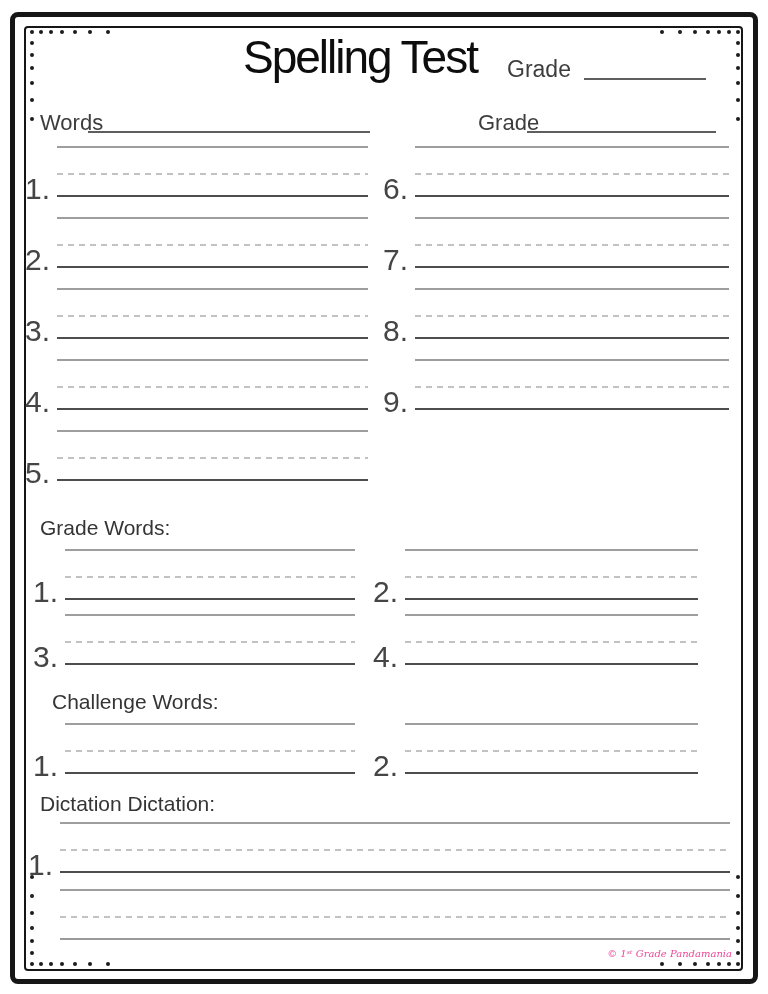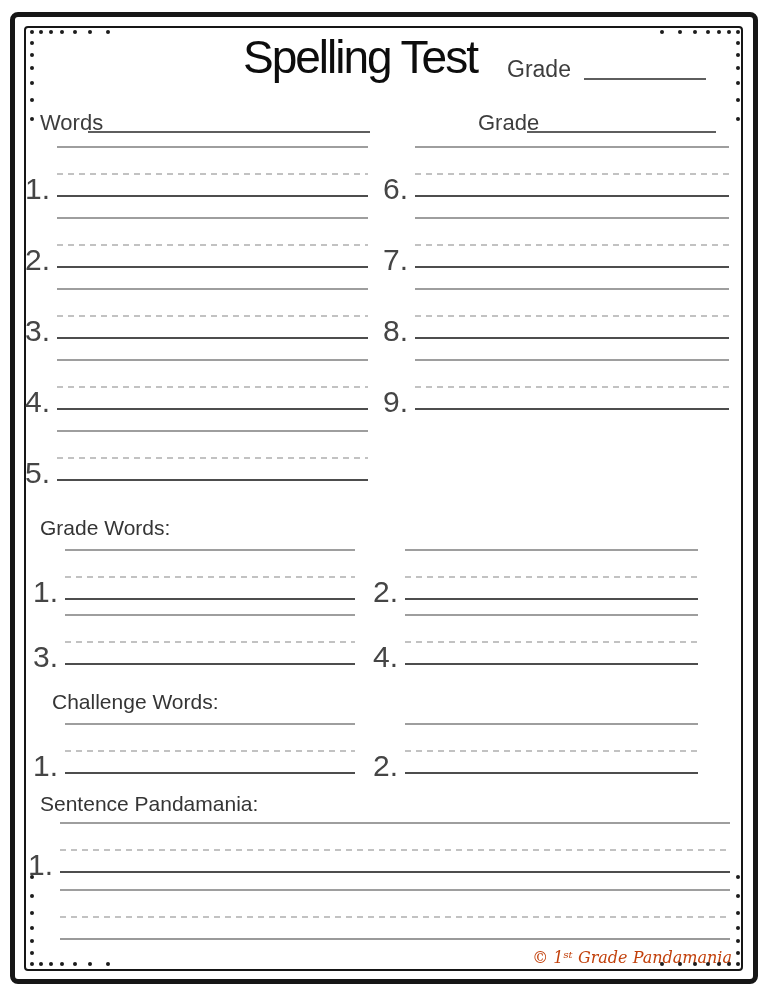--- a/index.html
+++ b/index.html
@@ -42,21 +42,21 @@
   .l-dash{top:27px;height:2px;
     background:repeating-linear-gradient(90deg,#c2c2c2 0 6px,transparent 6px 11px);}
   .l-base{bottom:0;height:0;border-top:2px solid #4d4d4d;}
   .hw.light .l-base{border-top-color:#9a9a9a;}
   .hw-num{
     position:absolute;right:calc(100% + 7px);bottom:-7px;
     font-size:30px;line-height:1;color:#454545;white-space:nowrap;
   }
 
   .credit{
-    position:absolute;right:36px;top:948px;font-size:16px;color:#c2410c;
+    position:absolute;right:36px;top:948px;font-size:10px;color:#ec4899;
     font-family:"DejaVu Serif","Liberation Serif",serif;font-style:italic;white-space:nowrap;
   }
 </style>
 </head>
 <body>
 
 <div class="page" id="page">
 
   <div class="outer-border"></div>
   <div class="inner-border"></div>
@@ -159,21 +159,21 @@
       <i class="l-dash"></i>
       <i class="l-base"></i>
   </div>
   <div class="hw" style="left:405px;top:723px;width:293px">
     <span class="hw-num">2.</span>
     <i class="l-top"></i>
       <i class="l-dash"></i>
       <i class="l-base"></i>
   </div>
 
-  <div class="lbl sec-lbl dictation-lbl">Sentence Pandamania:</div>
+  <div class="lbl sec-lbl dictation-lbl">Dictation Dictation:</div>
   <div class="hw" style="left:60px;top:822px;width:670px">
     <span class="hw-num">1.</span>
     <i class="l-top"></i>
       <i class="l-dash"></i>
       <i class="l-base"></i>
   </div>
   <div class="hw light" style="left:60px;top:889px;width:670px">
     <i class="l-top"></i>
       <i class="l-dash"></i>
       <i class="l-base"></i>

